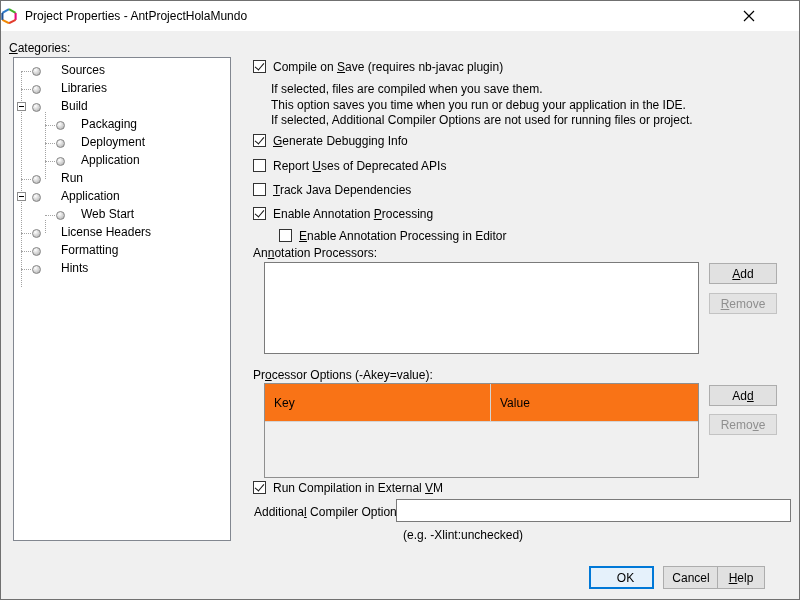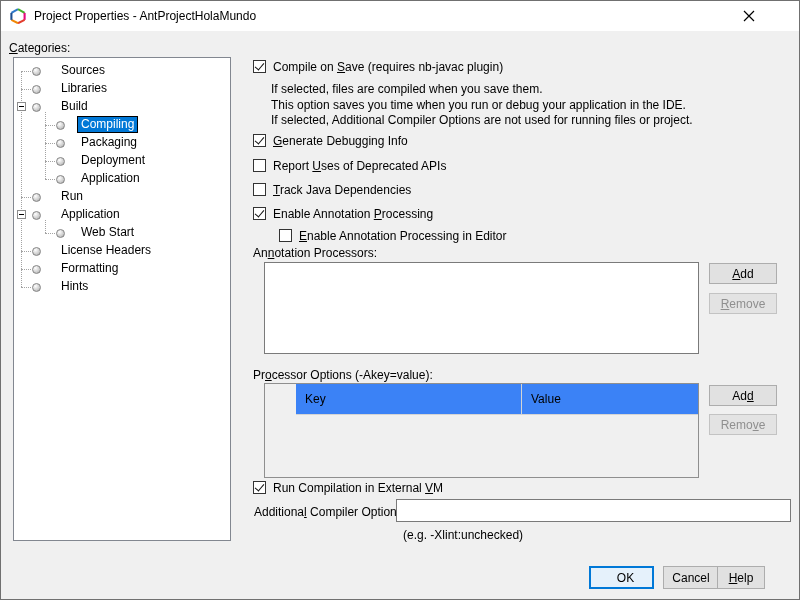--- a/index.html
+++ b/index.html
@@ -1,21 +1,21 @@
 <!DOCTYPE html>
 <html style="--sel: #0078d7; --focus: #0078d7;"><head>
 <meta charset="utf-8">
 <style>
   html,body{margin:0;padding:0;width:800px;height:600px;overflow:hidden;
     font-family:"Liberation Sans","DejaVu Sans",sans-serif;font-size:12px;color:#000;}
   .window{position:relative;width:800px;height:600px;box-sizing:border-box;
     background:#f0f0f0;border:1px solid #707070;}
   
   .titlebar{position:absolute;left:0;top:0;width:100%;height:30px;background:#ffffff;
-    display:flex;align-items:center;box-sizing:border-box;padding-left:9px;}
+    display:flex;align-items:center;box-sizing:border-box;padding-left:0;}
   .titlebar .logo{width:16px;height:16px;margin-right:8px;flex:none;}
   .title-text{font-size:12px;color:#000;white-space:nowrap;}
   .close-btn{position:absolute;left:735px;top:5px;width:26px;height:20px;
     display:flex;align-items:center;justify-content:center;}
   
   .cat-label{position:absolute;left:8px;top:40px;}
   .tree-panel{position:absolute;left:12px;top:56px;width:218px;height:484px;
     box-sizing:border-box;background:#fff;border:1px solid #828790;}
   .rows{position:absolute;left:0;top:4px;right:0;}
   .trow{position:relative;height:18px;}
@@ -35,22 +35,22 @@
   .abs{position:absolute;}
   .cbrow{position:absolute;display:flex;align-items:flex-start;white-space:nowrap;}
   .cb{position:relative;width:13px;height:13px;box-sizing:border-box;background:#fff;
     border:1px solid #333;display:inline-block;flex:none;margin-right:7px;}
   .cb[data-checked="true"]::after{content:"";position:absolute;left:2.8px;top:0.4px;width:4px;height:8px;
     border:solid #111;border-width:0 1.6px 1.6px 0;transform:rotate(40deg);}
   .cblabel{line-height:14px;}
   .desc{position:absolute;left:270px;top:81px;line-height:15.5px;color:#000;}
   .listbox{position:absolute;box-sizing:border-box;background:#fff;border:1px solid #7a7a7a;}
   .kv-table{position:absolute;box-sizing:border-box;background:#f0f0f0;border:1px solid #8f8f8f;}
-  .kv-header{display:flex;height:31px;background:#3b82f6;border-bottom:1px solid #d4d4d4;
-    box-sizing:border-box;align-items:center;margin-left:31px;}
+  .kv-header{display:flex;height:38px;background:#f97316;border-bottom:1px solid #d4d4d4;
+    box-sizing:border-box;align-items:center;}
   .kv-cell{box-sizing:border-box;height:100%;display:flex;align-items:center;padding-left:9px;}
   .kv-key{width:225px;}
   .kv-value{flex:1;border-left:1px solid #d4d4d4;}
   .btn{position:absolute;box-sizing:border-box;display:flex;align-items:center;justify-content:center;
     background:#e1e1e1;border:1px solid #adadad;font-size:12px;color:#000;white-space:nowrap;}
   .btn.disabled{background:#e3e3e3;border-color:#c3c3c3;color:#8f8f8f;}
   .btn.default{background:#e5f1fb;border-color:#0078d7;box-shadow:inset 0 0 0 1px var(--focus,#0078d7);padding-left:8px;}
   .textinput{position:absolute;box-sizing:border-box;background:#fff;border:1px solid #7a7a7a;
     font-family:"Liberation Sans","DejaVu Sans",sans-serif;font-size:12px;padding:0 4px;}
   .hint{position:absolute;color:#000;}
@@ -96,25 +96,20 @@
           <span class="tlabel">Libraries</span>
         </div>
         <div class="trow">
           <span class="expander"></span>
           <span class="bullet"></span>
           <span class="tlabel">Build</span>
         </div>
         <div class="trow">
           <span class="stub child"></span>
           <span class="bullet child"></span>
-          <span class="tlabel child selected">Compiling</span>
-        </div>
-        <div class="trow">
-          <span class="stub child"></span>
-          <span class="bullet child"></span>
           <span class="tlabel child">Packaging</span>
         </div>
         <div class="trow">
           <span class="stub child"></span>
           <span class="bullet child"></span>
           <span class="tlabel child">Deployment</span>
         </div>
         <div class="trow">
           <span class="stub child"></span>
           <span class="bullet child"></span>

